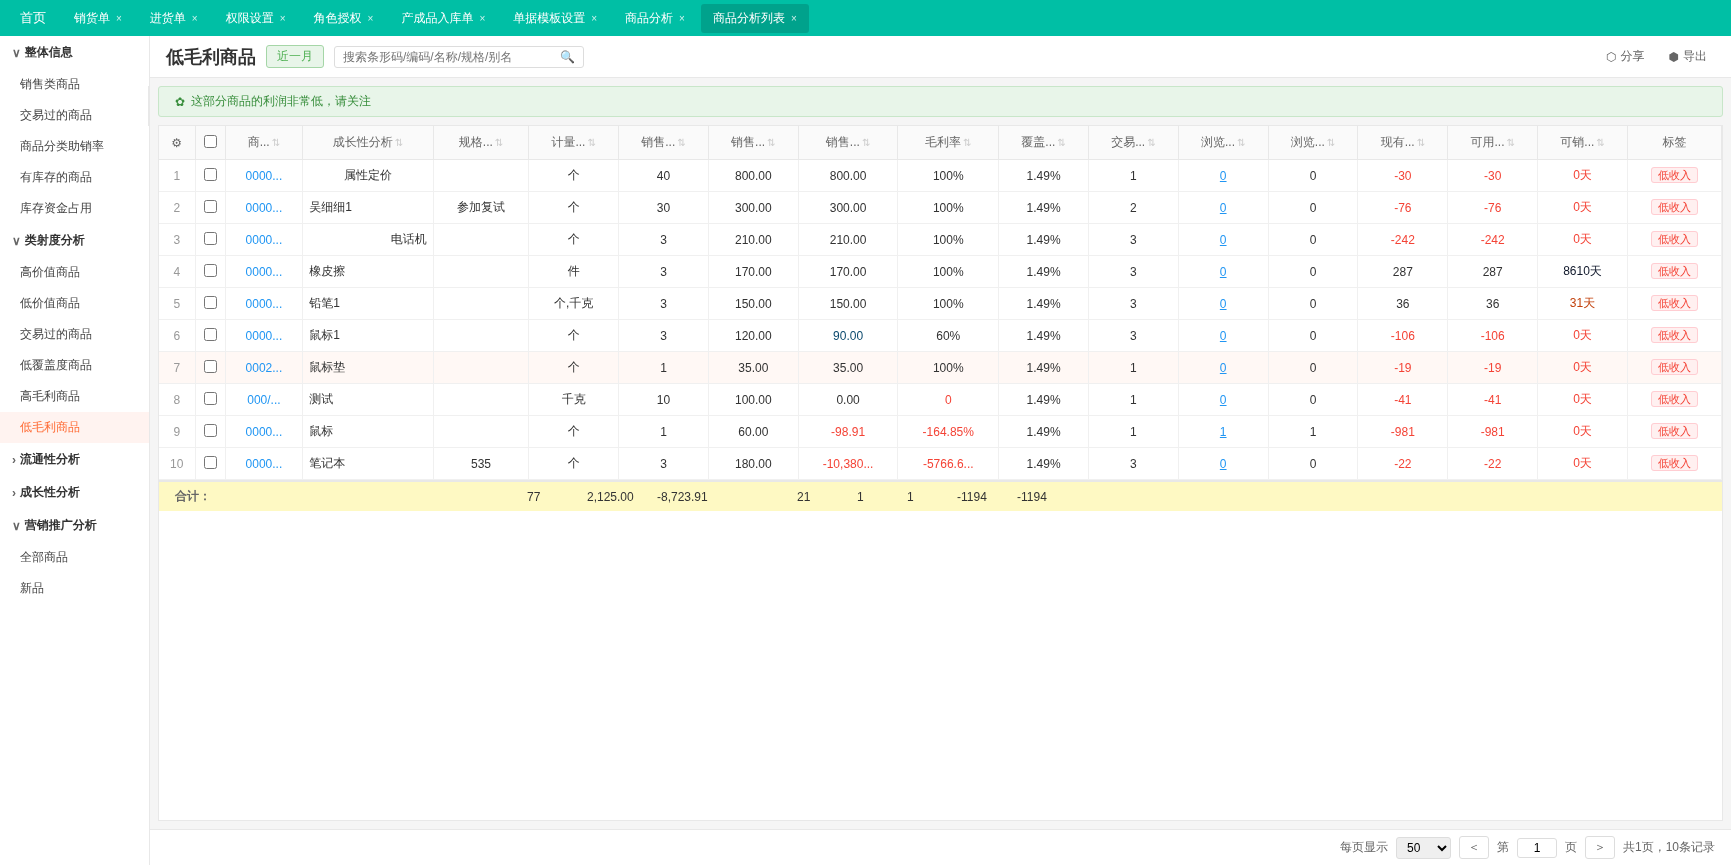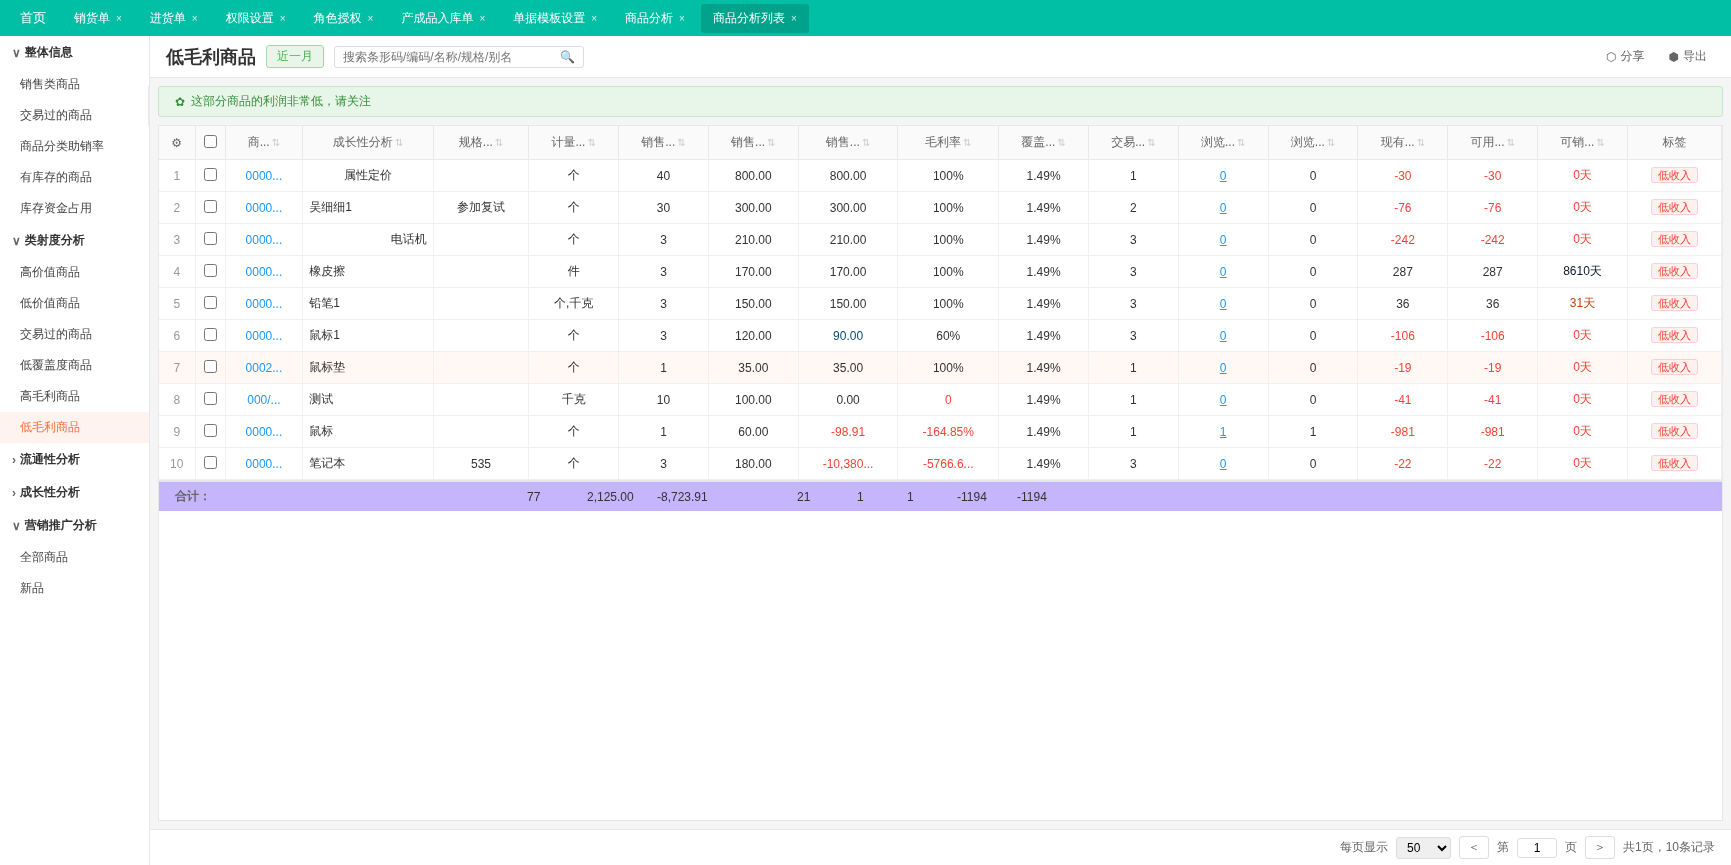--- a/index.html
+++ b/index.html
@@ -197,21 +197,21 @@
       border: 1px solid #ffcdd2;
       border-radius: 3px;
       padding: 1px 6px;
       font-size: 11px;
     }
     .red-text { color: #f44336; }
     .link-text { color: #2196f3; text-decoration: underline; cursor: pointer; }
     
     
     .table-footer {
-      background: #c4b5fd;
+      background: #fef9c3;
       border-top: 2px solid #e8e8e8;
       padding: 6px 16px;
       display: flex;
       align-items: center;
     }
     .footer-label { color: #666; font-weight: bold; margin-right: 20px; }
     .footer-cell {
       display: inline-block;
       text-align: left;
       color: #333;

